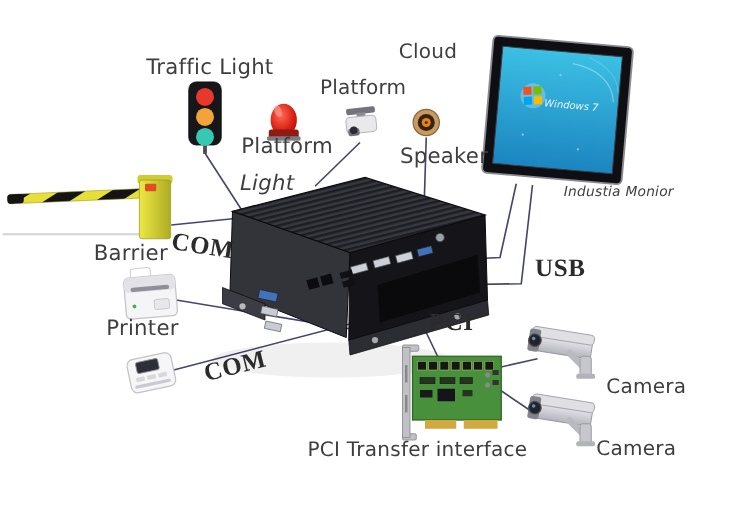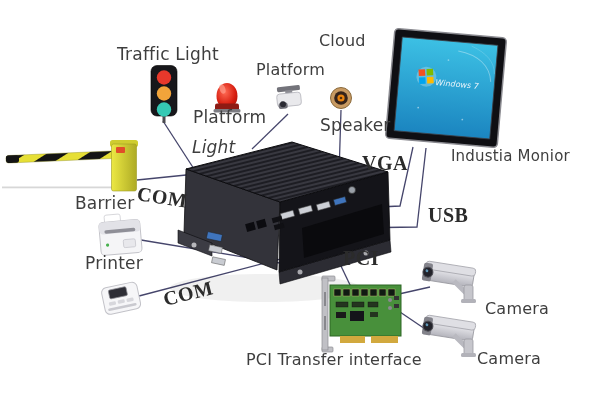--- a/index.html
+++ b/index.html
@@ -1,21 +1,21 @@
 <!DOCTYPE html>
 <html style="--line: #45456b; --label-text: #3e3e3e; --interface-text: #2b2b2b; --traffic-red: #e8382b; --traffic-amber: #f2a43a; --traffic-green: #35c9b4; --warning-red: #d71e10; --barrier-yellow: #e6df36; --screen-blue: #2496cc; --pcb-green: #48903b; --pc-black: #1a1a20;"><head>
 <meta charset="utf-8">
 <style>
   html,body{margin:0;padding:0;background:#fff;}
   .scene{position:relative;width:600px;height:407px;background:#fff;overflow:hidden;
          font-family:"DejaVu Sans",sans-serif;}
   .scene svg{position:absolute;left:0;top:0;}
   .lbl{position:absolute;white-space:nowrap;color:var(--label-text,#3e3e3e);
        font-family:"DejaVu Sans",sans-serif;letter-spacing:.2px;font-size:17px;}
-  .lbl.small{font-size:15px;}
+  .lbl.small{font-size:11px;font-style:italic;}
   .lbl.mid{font-size:16px;}
   .port{position:absolute;white-space:nowrap;font-family:"Liberation Serif",serif;
         font-weight:700;font-size:20px;color:var(--interface-text,#2b2b2b);letter-spacing:.5px;}
 </style>
 </head>
 <body>
 
 <div class="scene">
 
 <svg width="600" height="407" viewBox="0 0 600 407">
@@ -212,21 +212,20 @@
   <use href="#cam" transform="translate(428,313)"></use>
 </svg>
 
 <div class="lbl" style="left:117px;top:44px;">Traffic Light</div>
 <div class="lbl mid" style="left:271px;top:31px;margin-left:48px;">Cloud</div>
 <div class="lbl mid" style="left:256px;top:60px;">Platform</div>
 <div class="lbl" style="left:193px;top:107px;">Platform</div>
 <div class="lbl" style="left:192px;top:137px;font-style:italic;">Light</div>
 <div class="lbl" style="left:306px;top:115px;margin-left:14px;">Speaker</div>
 <div class="lbl small" style="left:451px;top:147px;">Industia Monior</div>
-<div class="port" style="left:362px;top:152px;">VGA</div>
 <div class="port" style="left:428px;top:179px;margin-top:25px;">USB</div>
 <div class="port" style="left:137px;top:186px;transform:rotate(9deg);">COM</div>
 <div class="lbl" style="left:85px;top:253px;">Printer</div>
 <div class="lbl" style="left:75px;top:193px;">Barrier</div>
 <div class="port" style="left:163px;top:282px;transform:rotate(-14deg);">COM</div>
 <div class="port" style="left:343px;top:247px;">PCI</div>
 <div class="lbl mid" style="left:246px;top:350px;">PCI Transfer interface</div>
 <div class="lbl mid" style="left:485px;top:299px;">Camera</div>
 <div class="lbl mid" style="left:477px;top:349px;">Camera</div>
 

